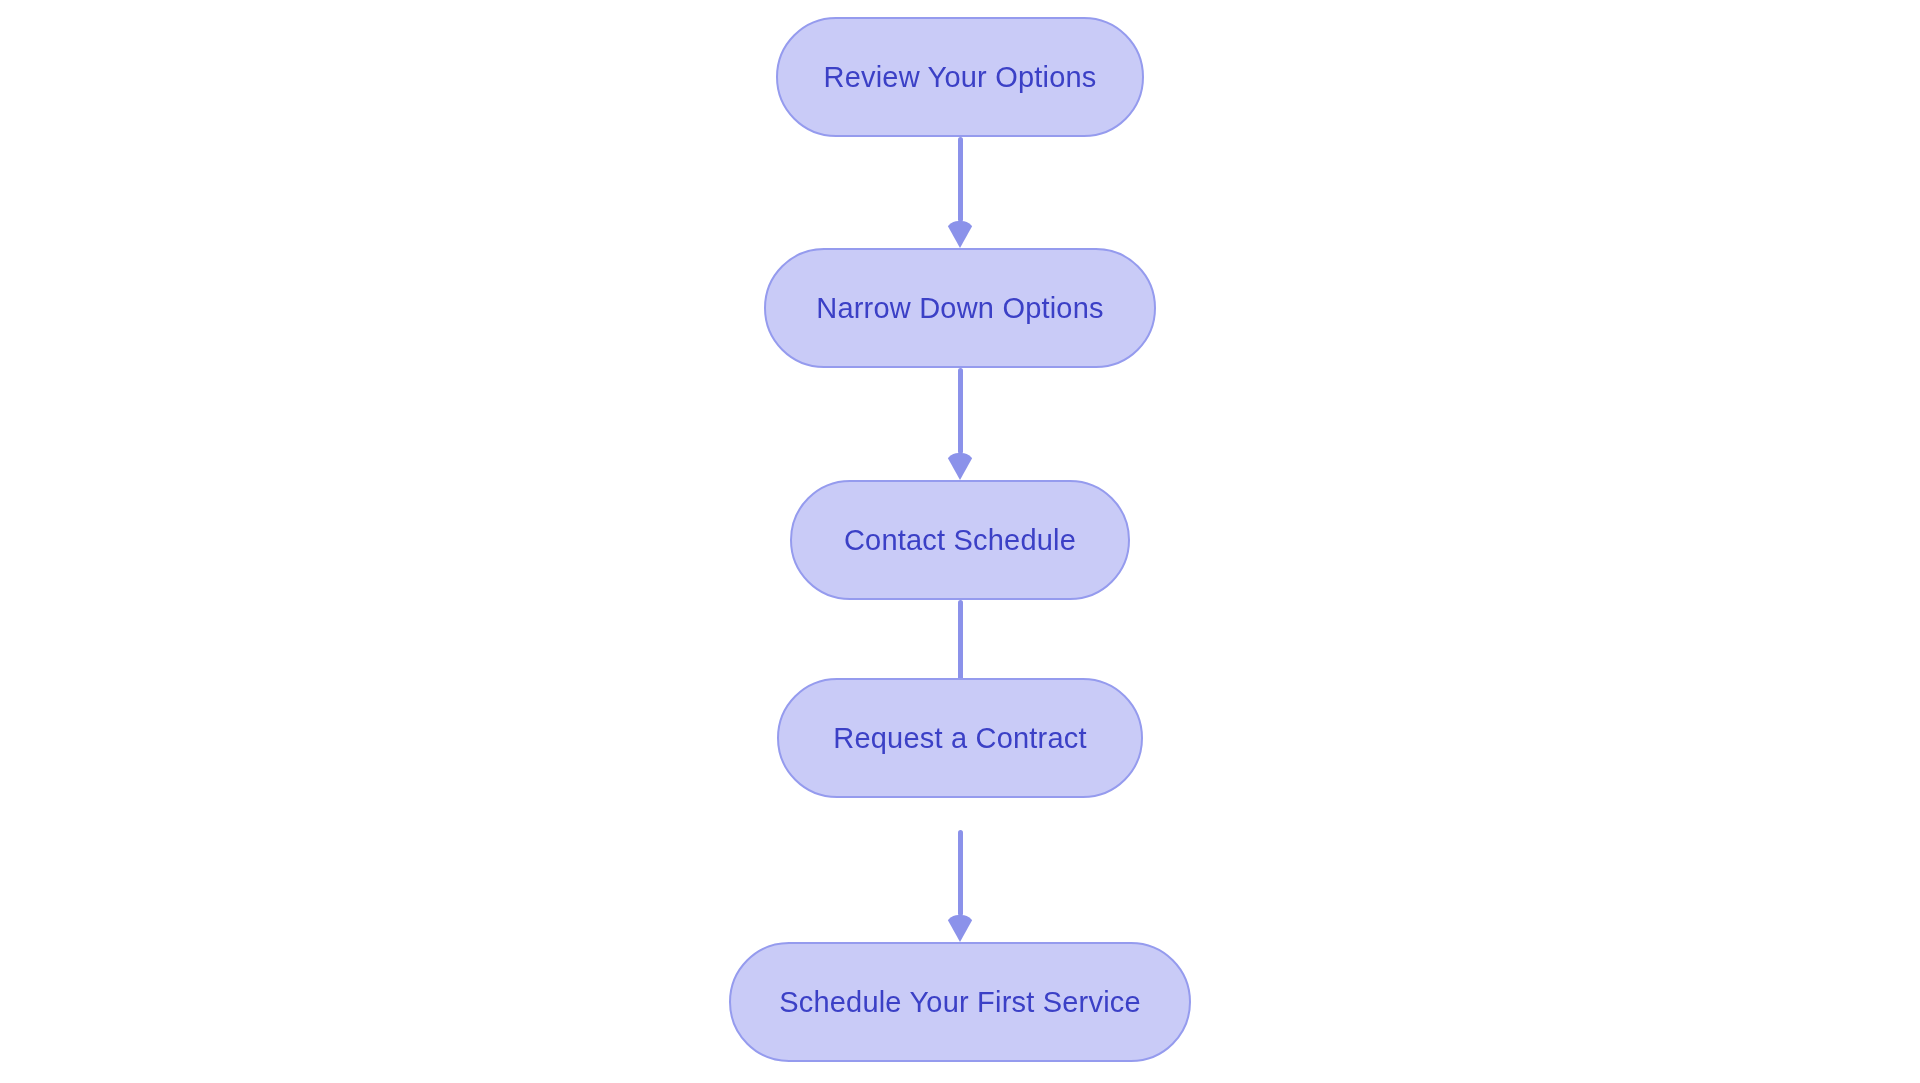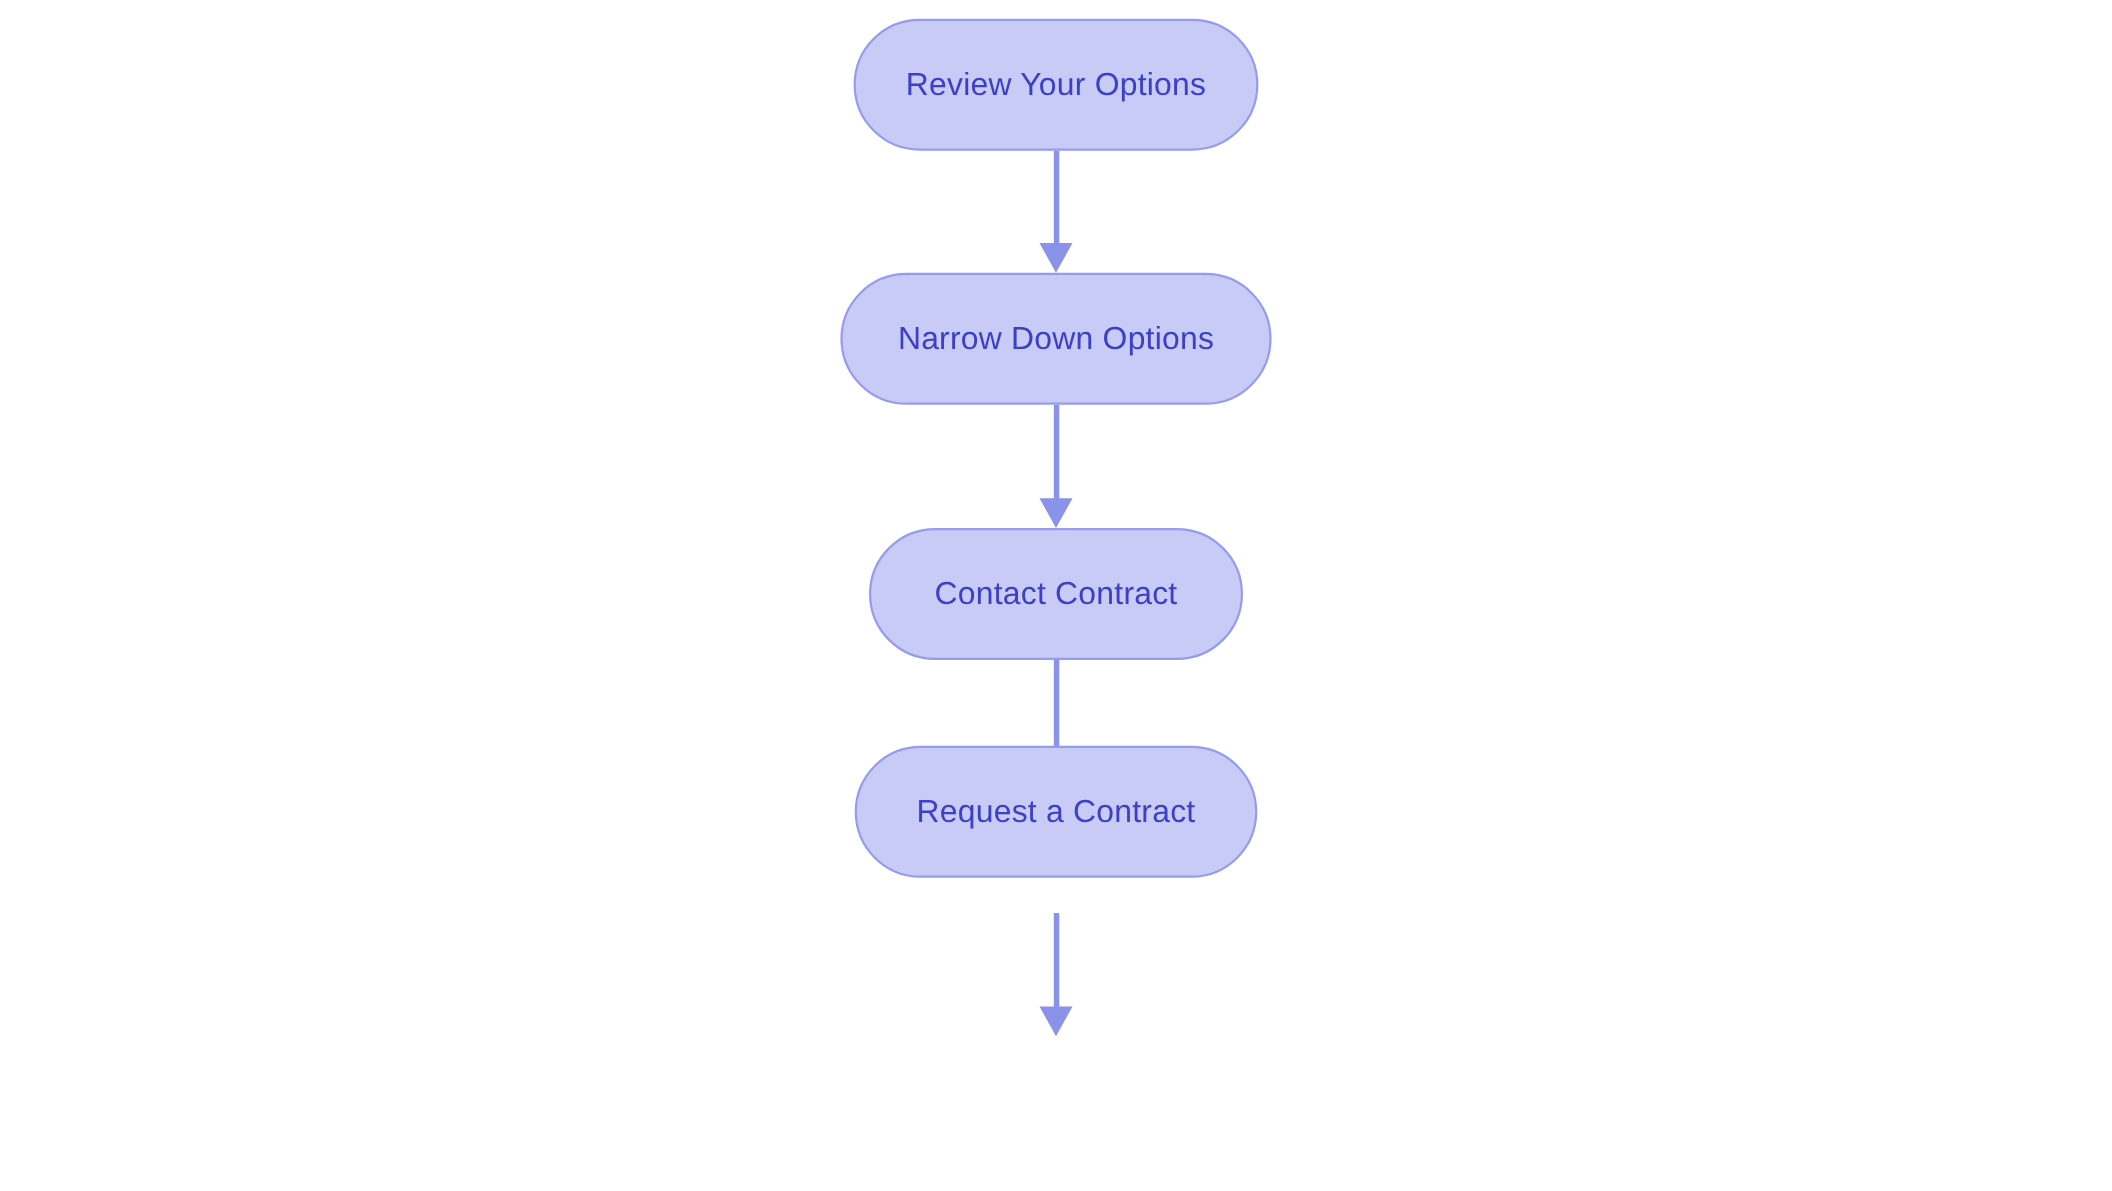--- a/index.html
+++ b/index.html
@@ -2,21 +2,21 @@
 <html style="--bg: #ffffff; --node-fill: #c9cbf7; --node-border: #959bee; --node-text: #3b40c6; --arrow: #8b92ea;"><head>
 <meta charset="utf-8">
 <style>
   :root {
     --bg: #ffffff;
     --node-fill: #c9cbf7;
     --node-border: #959bee;
     --node-text: #3b40c6;
     --arrow: #8b92ea;
   }
-  * { box-sizing: border-box; }
+  * { box-sizing: border-box; border-radius: 25px; }
   html, body {
     margin: 0;
     padding: 0;
     background: var(--bg);
   }
   .canvas {
     position: relative;
     width: 1920px;
     height: 1083px;
     background: var(--bg);
@@ -90,31 +90,34 @@
   <div class="node node-2">
     <span class="node-label">Narrow Down Options</span>
   </div>
 
   <div class="arrow arrow-2">
     <div class="arrow-line"></div>
     <div class="arrow-head"></div>
   </div>
 
   <div class="node node-3">
-    <span class="node-label">Contact Contract</span>
+    <span class="node-label">Contact Schedule</span>
   </div>
 
   <div class="arrow arrow-3">
     <div class="arrow-line"></div>
     <div class="arrow-head"></div>
   </div>
 
   <div class="node node-4">
     <span class="node-label">Request a Contract</span>
   </div>
 
   <div class="arrow arrow-4">
     <div class="arrow-line"></div>
     <div class="arrow-head"></div>
   </div>
 
+  <div class="node node-5">
+    <span class="node-label">Schedule Your First Service</span>
+  </div>
 
 </div>
 
 </body></html>

